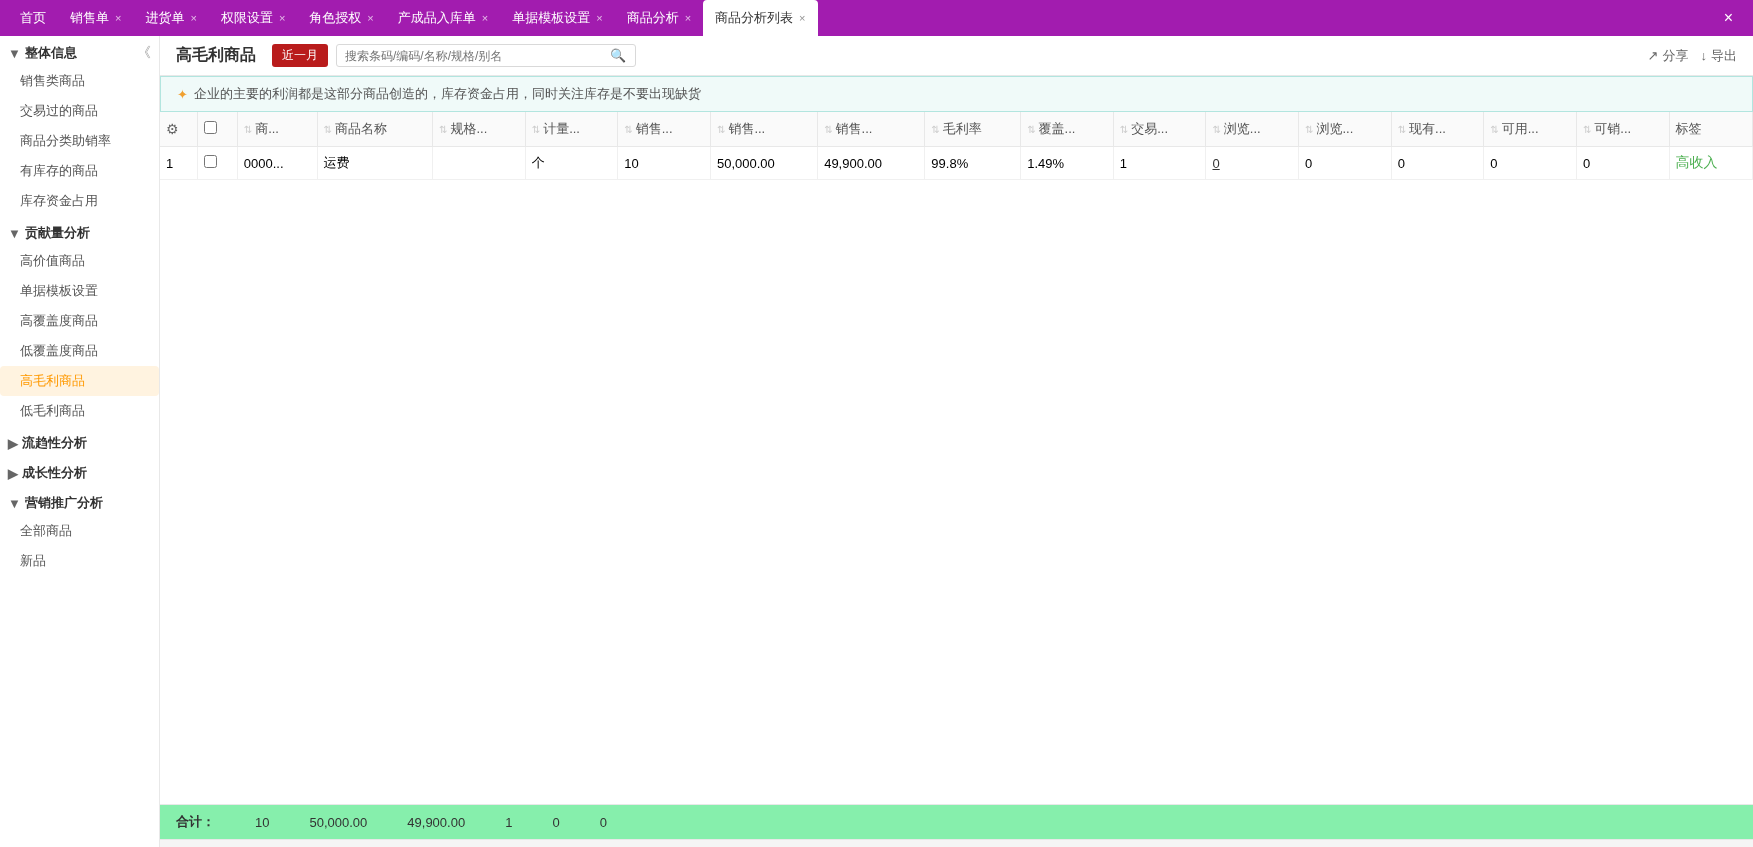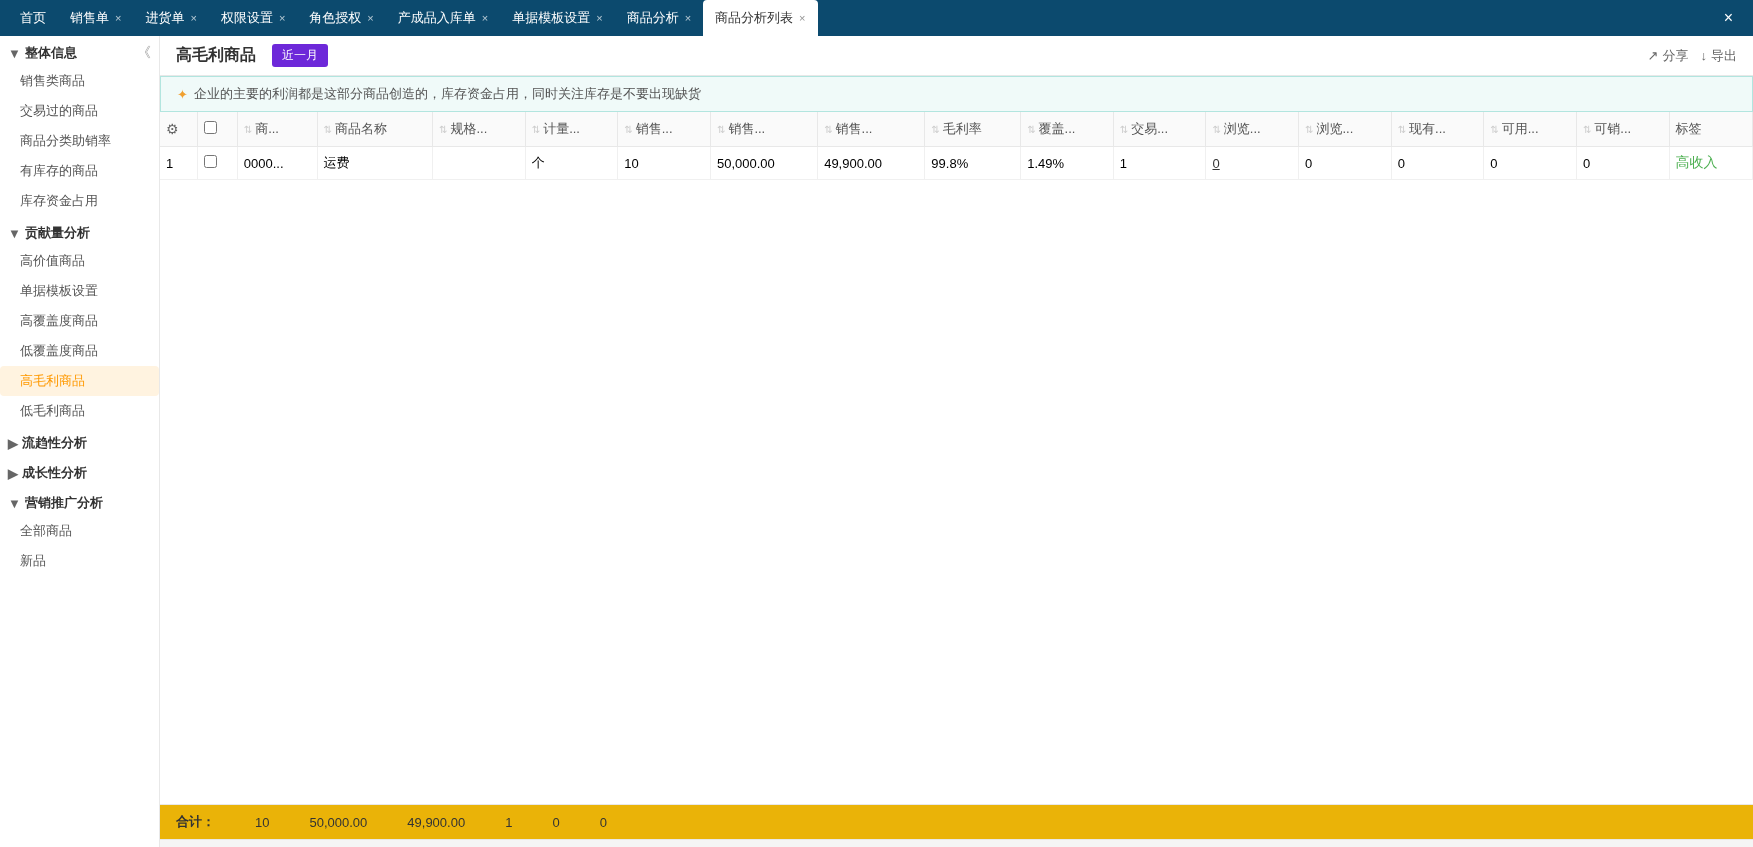--- a/index.html
+++ b/index.html
@@ -2,21 +2,21 @@
 <html><head>
   <meta charset="utf-8">
   <style>
     * { box-sizing: border-box; margin: 0; padding: 0; font-family: 'Microsoft YaHei', Arial, sans-serif; font-size: 13px; }
     body { background: #f5f5f5; overflow: hidden; }
 
     
     .top-nav {
       display: flex;
       align-items: center;
-      background: #0c4a6e;
+      background: #a21caf;
       height: 36px;
       padding: 0 8px;
       color: #fff;
     }
     .top-nav .nav-item {
       display: flex;
       align-items: center;
       padding: 0 12px;
       height: 36px;
       cursor: pointer;
@@ -110,21 +110,21 @@
       gap: 8px;
       flex-shrink: 0;
     }
     .content-title {
       font-size: 16px;
       font-weight: bold;
       color: #333;
       margin-right: 8px;
     }
     .filter-btn {
-      background: #6d28d9;
+      background: #b91c1c;
       color: #fff;
       border: none;
       border-radius: 3px;
       padding: 3px 10px;
       cursor: pointer;
       font-size: 12px;
     }
     .search-box {
       display: flex;
       align-items: center;
@@ -214,21 +214,21 @@
       font-size: 14px;
     }
     .link-underline {
       text-decoration: underline;
       color: #333;
       cursor: pointer;
     }
 
     
     .table-footer {
-      background: #eab308;
+      background: #86efac;
       border-top: 1px solid #e8e8e8;
       padding: 8px 16px;
       display: flex;
       align-items: center;
       flex-shrink: 0;
       font-size: 12px;
       color: #333;
       gap: 40px;
     }
     .footer-label { font-weight: bold; }
@@ -362,20 +362,24 @@
     <div class="sidebar-item">
       <span>新品</span>
     </div>
   </div>
 
   <div class="content-area">
 
     <div class="content-header">
       <span class="content-title">高毛利商品</span>
       <button class="filter-btn">近一月</button>
+      <div class="search-box">
+        <input type="text" placeholder="搜索条码/编码/名称/规格/别名" style="">
+        <span class="search-icon">🔍</span>
+      </div>
       <div class="header-actions">
         <div class="action-btn">
           <span>↗</span>
           <span>分享</span>
         </div>
         <div class="action-btn">
           <span>↓</span>
           <span>导出</span>
         </div>
       </div>

